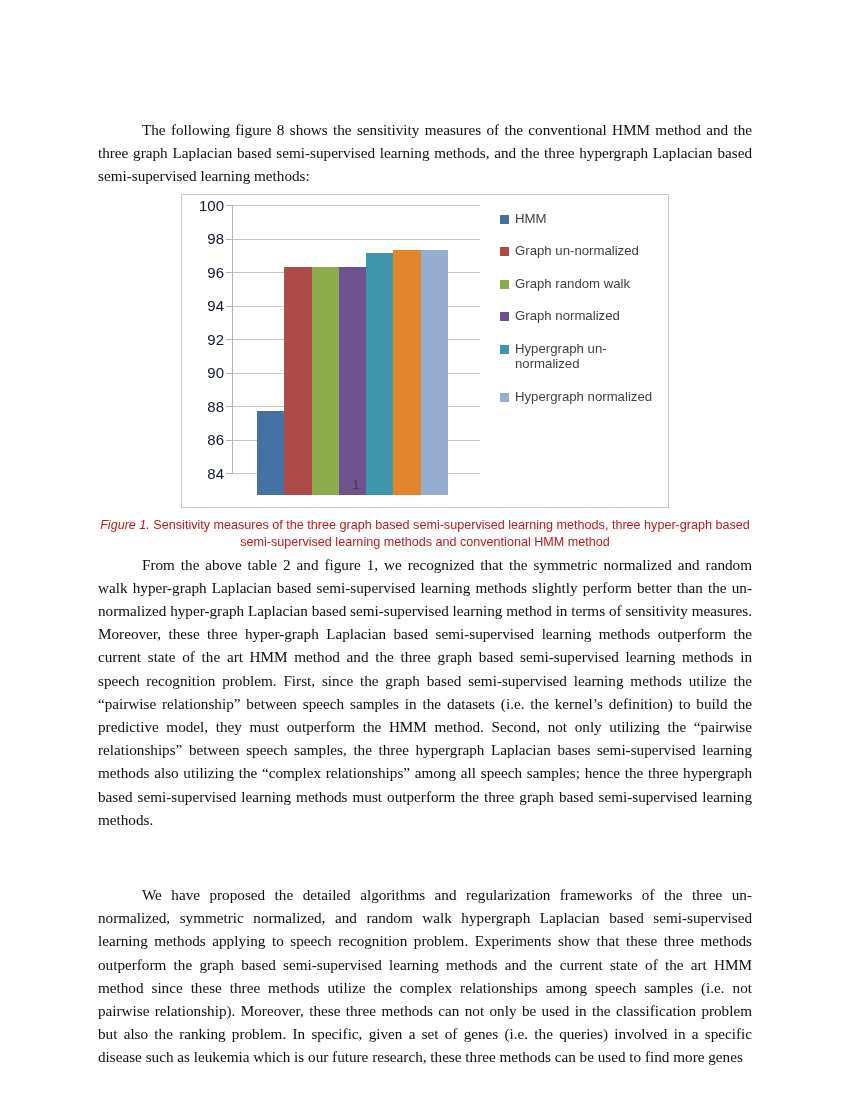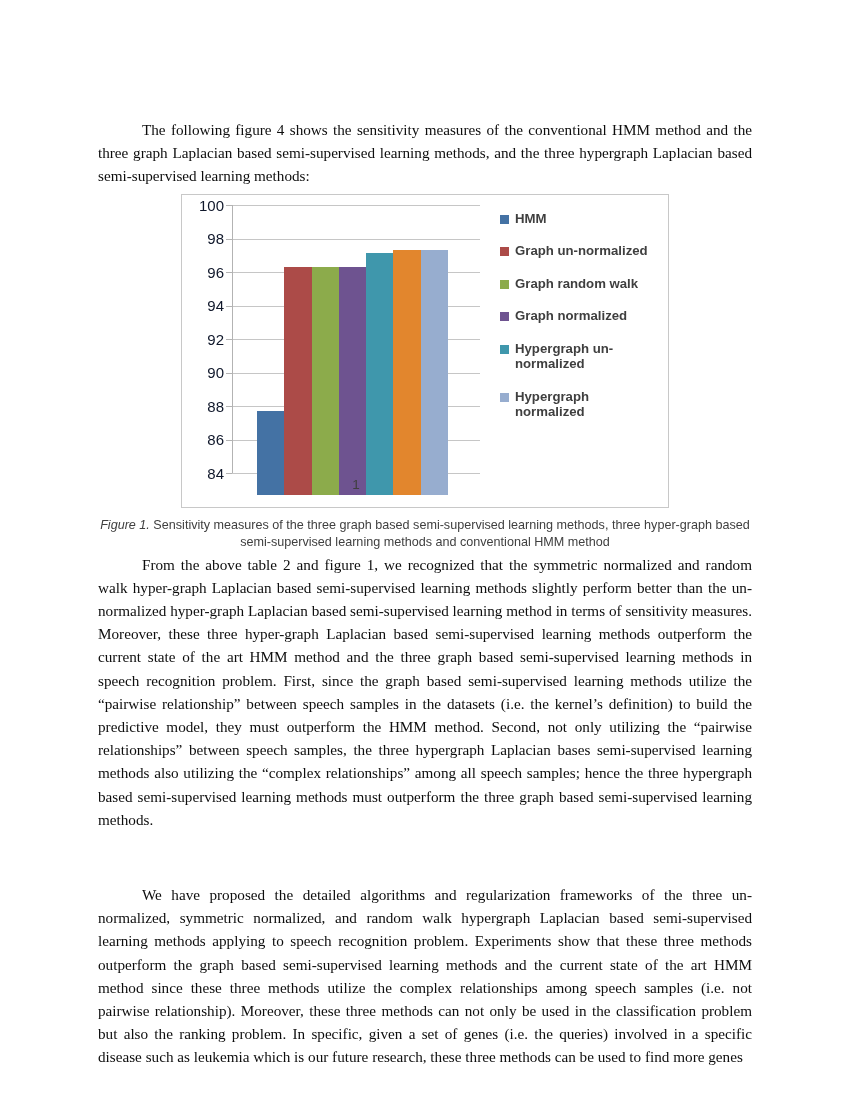--- a/index.html
+++ b/index.html
@@ -155,32 +155,31 @@
     width: 9px;
     height: 9px;
     flex: 0 0 9px;
     margin-top: 4px;
     margin-right: 6px;
   }
   .legend-label {
     font-size: 13.2px;
     line-height: 15.5px;
     color: #3f3f3f;
-    font-weight: bold;
   }
 
   
   .caption {
     width: 654px;
     margin-top: 9px;
     font-family: "Liberation Sans", sans-serif;
     font-size: 12.6px;
     line-height: 17px;
     text-align: center;
-    color: #404040;
+    color: #b91c1c;
   }
   .caption .fig-label {
     font-style: italic;
   }
 
   
   h2.section-heading {
     font-family: "Liberation Serif", serif;
     font-size: 15.4px;
     font-weight: bold;
@@ -190,21 +189,21 @@
   }
   .heading-num { margin-right: 10px; }
 </style>
 </head>
 <body>
 
 <div class="page">
 
   <div class="spacer-blank" style="height:118px"></div>
 
-  <p class="body-text indent">The following figure 4 shows the sensitivity measures of the conventional HMM method and the three graph Laplacian based semi-supervised learning methods, and the three hypergraph Laplacian based semi-supervised learning methods:</p>
+  <p class="body-text indent">The following figure 8 shows the sensitivity measures of the conventional HMM method and the three graph Laplacian based semi-supervised learning methods, and the three hypergraph Laplacian based semi-supervised learning methods:</p>
 
   <div class="figure-wrap">
     <div class="chart-box">
 
       <div class="plot-area">
         <div class="y-labels" id="y-labels">
             <div class="y-label" style="top: 268px;">84</div>
             <div class="y-label" style="top: 234.5px; margin-left: 31px;">86</div>
             <div class="y-label" style="top: 201px;">88</div>
             <div class="y-label" style="top: 167.5px;">90</div>

